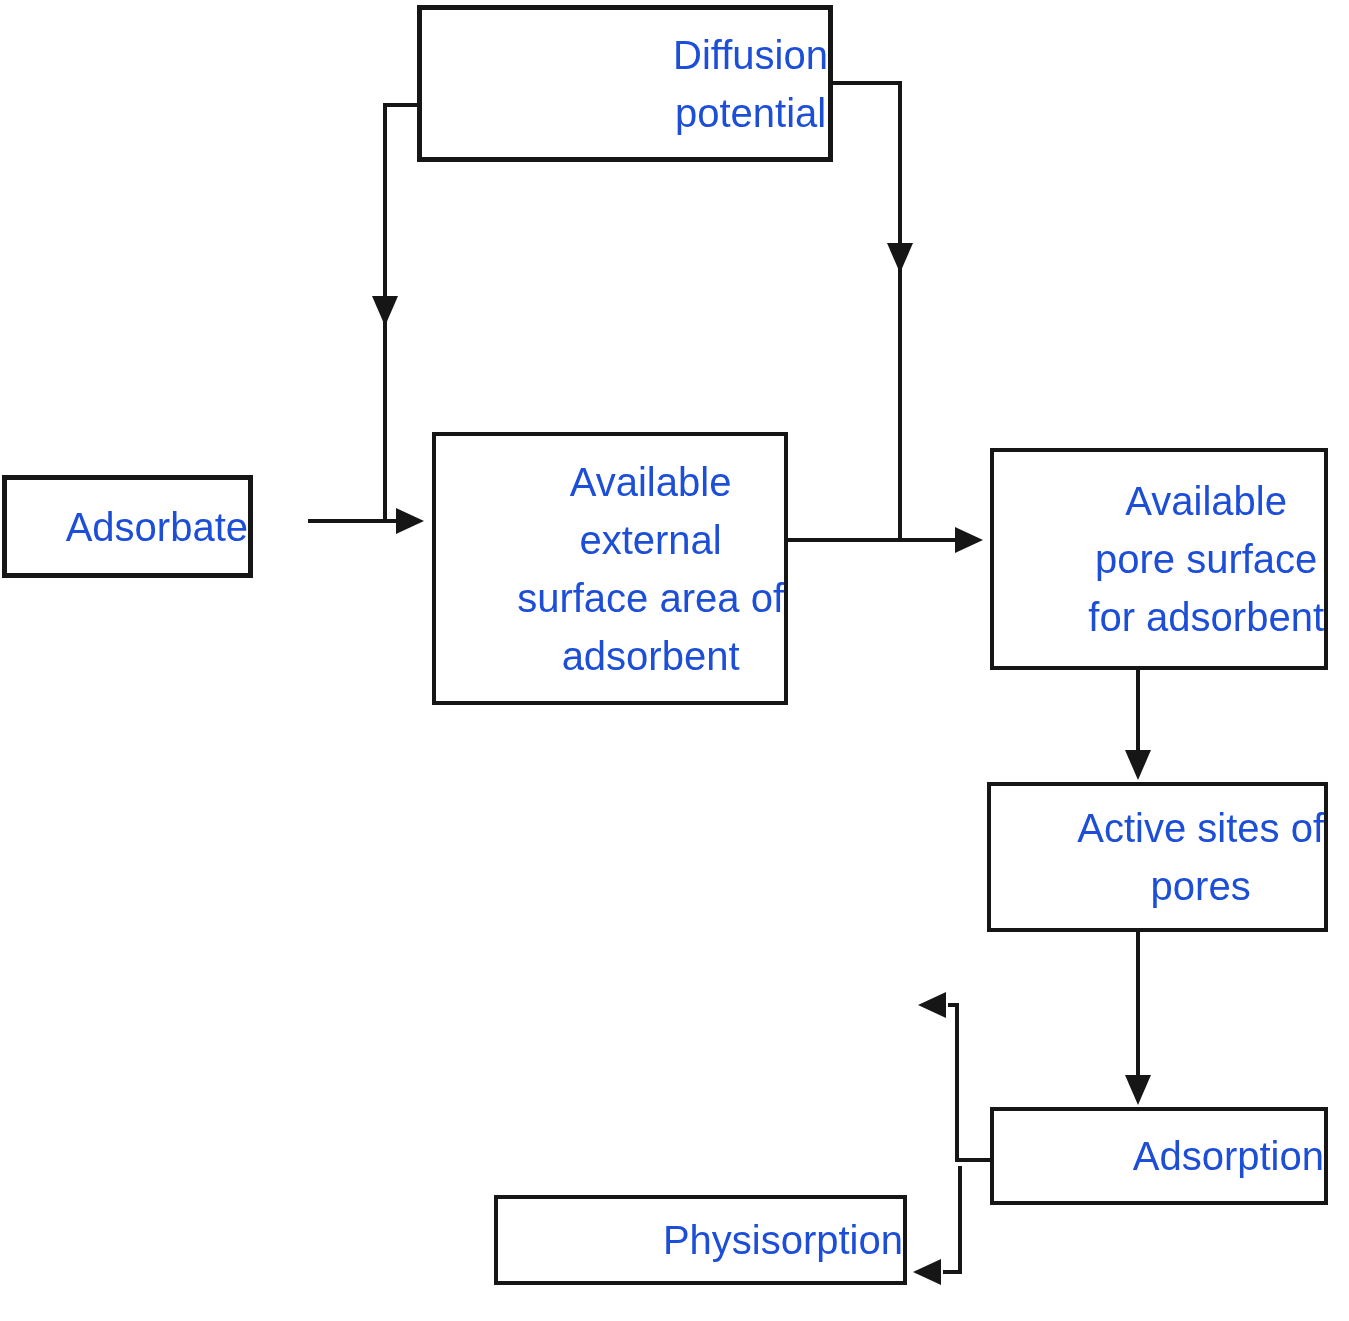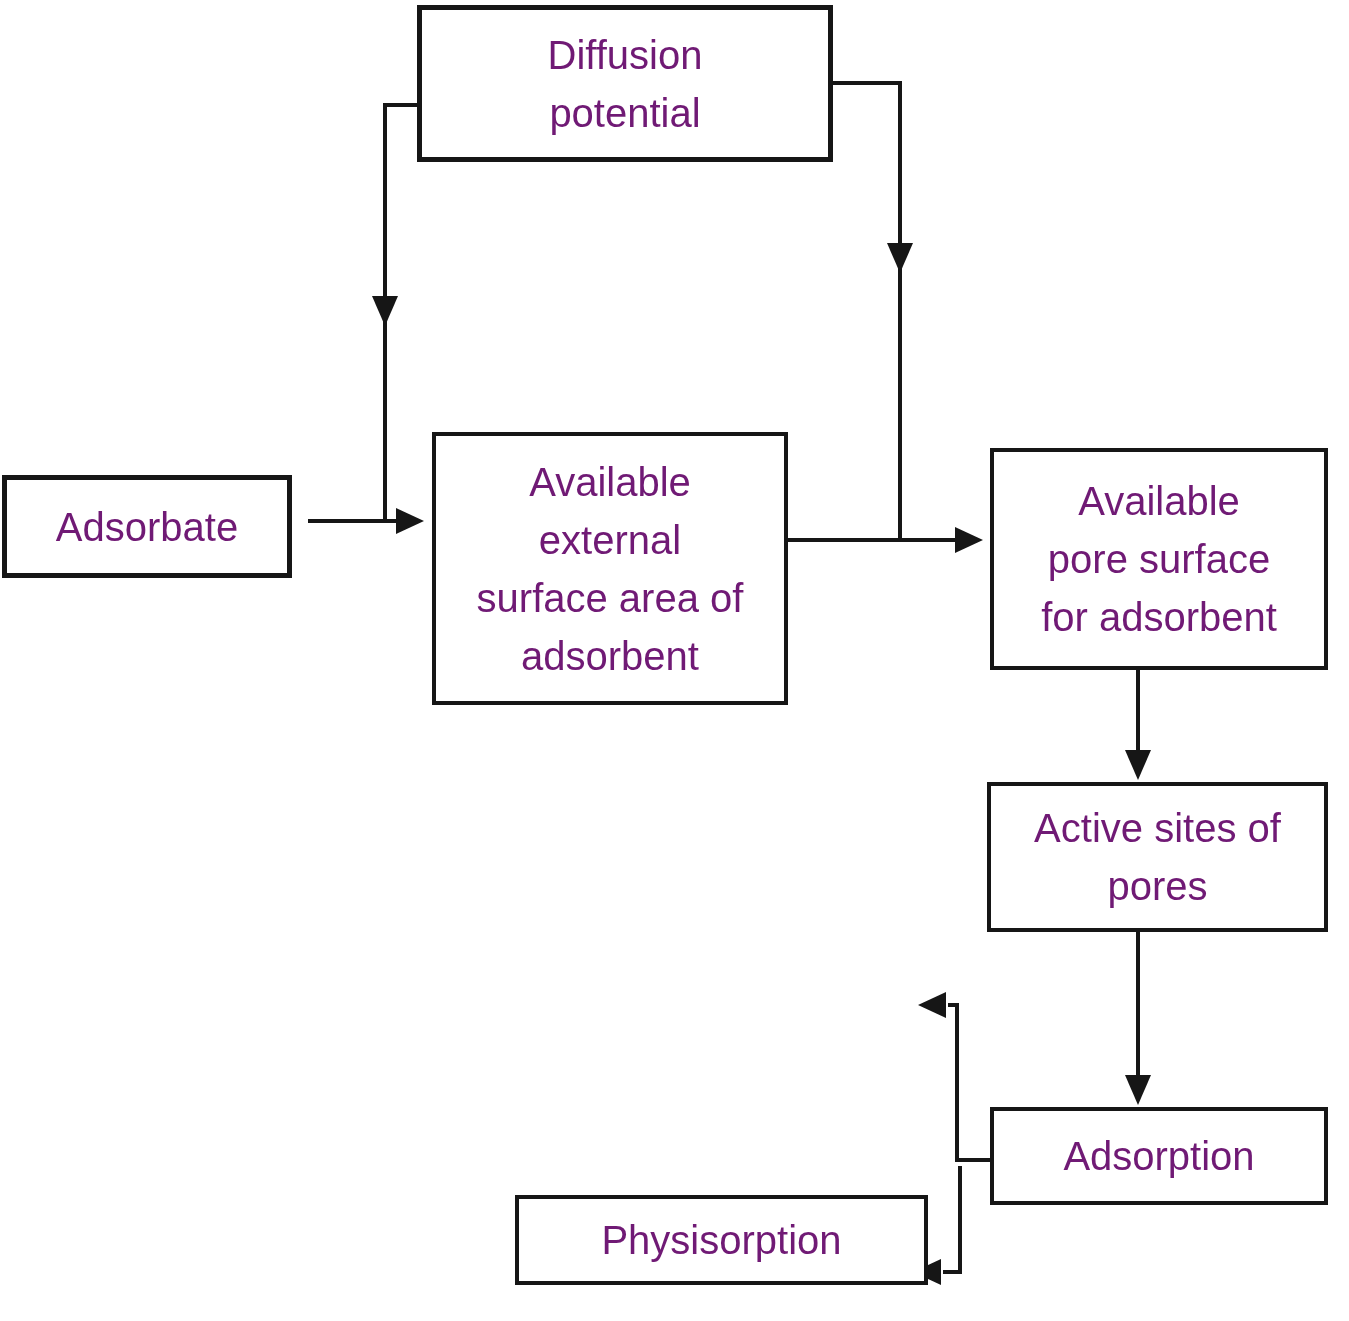--- a/index.html
+++ b/index.html
@@ -31,23 +31,23 @@
     fill: #161616;
     stroke: none;
   }
   .node {
     position: absolute;
     box-sizing: border-box;
     border: 4px solid #161616;
     background: #ffffff;
     display: flex;
     align-items: center;
-    justify-content: center;
+    justify-content: flex-end;
     text-align: center;
-    color: #701a75;
+    color: #1d4ed8;
     font-size: 40px;
     line-height: 58px;
   }
   .node.thick {
     border-width: 5px;
   }
   .label {
     white-space: pre-line;
   }
 </style>
@@ -81,21 +81,21 @@
 
     <path d="M 960 1166 L 960 1272 L 943 1272"></path>
     <polygon points="941,1259 941,1285 913,1272"></polygon>
   </svg>
 
   <div class="node thick" style="left:417px; top:5px; width:416px; height:157px;">
     <span class="label">Diffusion
 potential</span>
   </div>
 
-  <div class="node thick" style="left:2px; top:475px; width:290px; height:103px;">
+  <div class="node thick" style="left:2px; top:475px; width:251px; height:103px;">
     <span class="label">Adsorbate</span>
   </div>
 
   <div class="node" style="left:432px; top:432px; width:356px; height:273px;">
     <span class="label">Available
 external
 surface area of
 adsorbent</span>
   </div>
 
@@ -108,17 +108,17 @@
   <div class="node" style="left:990px; top:1107px; width:338px; height:98px;">
     <span class="label">Adsorption</span>
   </div>
 
   <div class="node" style="left:987px; top:782px; width:341px; height:150px;">
     <span class="label">Active sites of
 pores</span>
   </div>
 
 
-  <div class="node" style="left:515px; top:1195px; width:413px; height:90px;">
+  <div class="node" style="left:494px; top:1195px; width:413px; height:90px;">
     <span class="label">Physisorption</span>
   </div>
 
 </div>
 
 </body></html>

